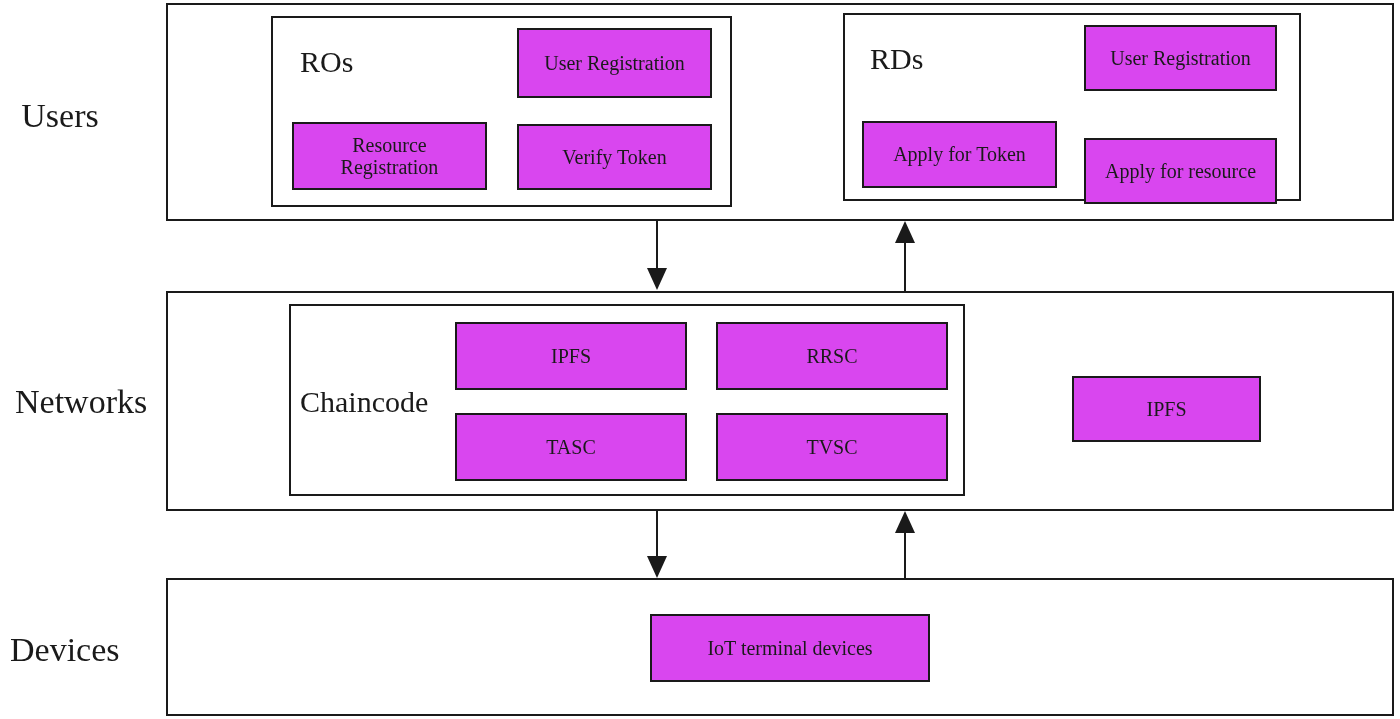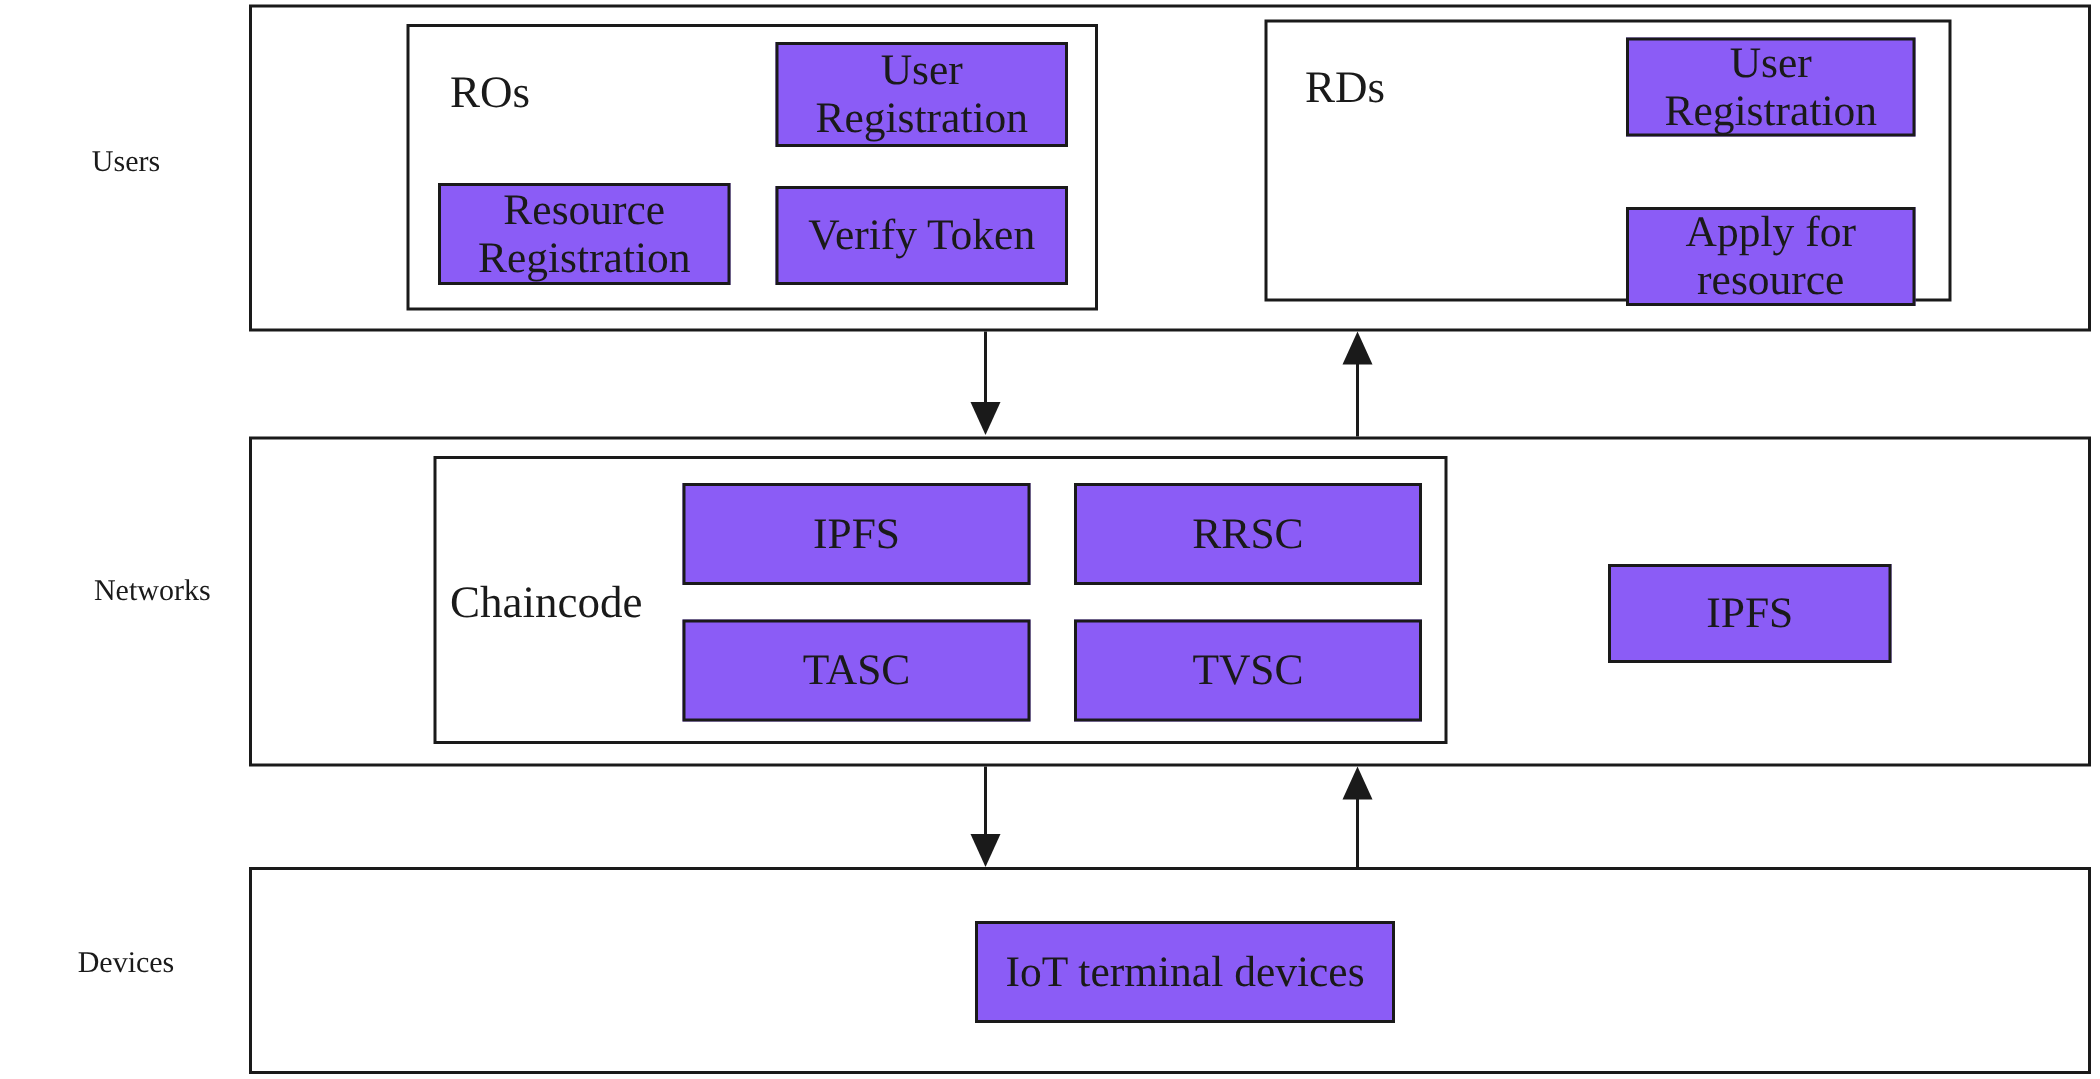--- a/index.html
+++ b/index.html
@@ -11,50 +11,49 @@
     position: relative;
     width: 1400px;
     height: 719px;
     background: #ffffff;
     font-family: "Liberation Serif", "DejaVu Serif", serif;
     color: #1a1a1a;
     overflow: hidden;
   }
   .side-label {
     position: absolute;
-    font-size: 20px;
+    font-size: 34px;
     line-height: 1.1;
     text-align: center;
     white-space: nowrap;
-    margin-left: 24px;
   }
   .layer {
     position: absolute;
     left: 166px;
     width: 1228px;
     border: 2px solid #1a1a1a;
     background: #ffffff;
     box-sizing: border-box;
   }
   .group {
     position: absolute;
     border: 2px solid #1a1a1a;
     background: #ffffff;
     box-sizing: border-box;
   }
   .box {
     position: absolute;
     border: 2px solid #1a1a1a;
-    background: #8b5cf6;
+    background: #d946ef;
     box-sizing: border-box;
     display: flex;
     align-items: center;
     justify-content: center;
     text-align: center;
-    font-size: 29px;
+    font-size: 20px;
     line-height: 1.12;
     padding: 2px 12px;
   }
   .group-title {
     position: absolute;
     font-size: 30px;
     line-height: 1.1;
     text-align: left;
     white-space: nowrap;
   }
@@ -135,20 +134,21 @@
 
   <div class="group" id="ros-group"></div>
   <div class="group-title" id="ros-title">ROs</div>
   <div class="box" id="ro-user-registration">User Registration</div>
   <div class="box" id="ro-resource-registration">Resource Registration</div>
   <div class="box" id="ro-verify-token">Verify Token</div>
 
   <div class="group" id="rds-group"></div>
   <div class="group-title" id="rds-title">RDs</div>
   <div class="box" id="rd-user-registration">User Registration</div>
+  <div class="box" id="rd-apply-token">Apply for Token</div>
   <div class="box" id="rd-apply-resource">Apply for resource</div>
 
   <div class="group" id="chaincode-group"></div>
   <div class="group-title" id="chaincode-title">Chaincode</div>
   <div class="box" id="box-ursc">IPFS</div>
   <div class="box" id="box-rrsc">RRSC</div>
   <div class="box" id="box-tvsc">TVSC</div>
   <div class="box" id="box-tasc">TASC</div>
   <div class="box" id="box-ipfs">IPFS</div>
 

